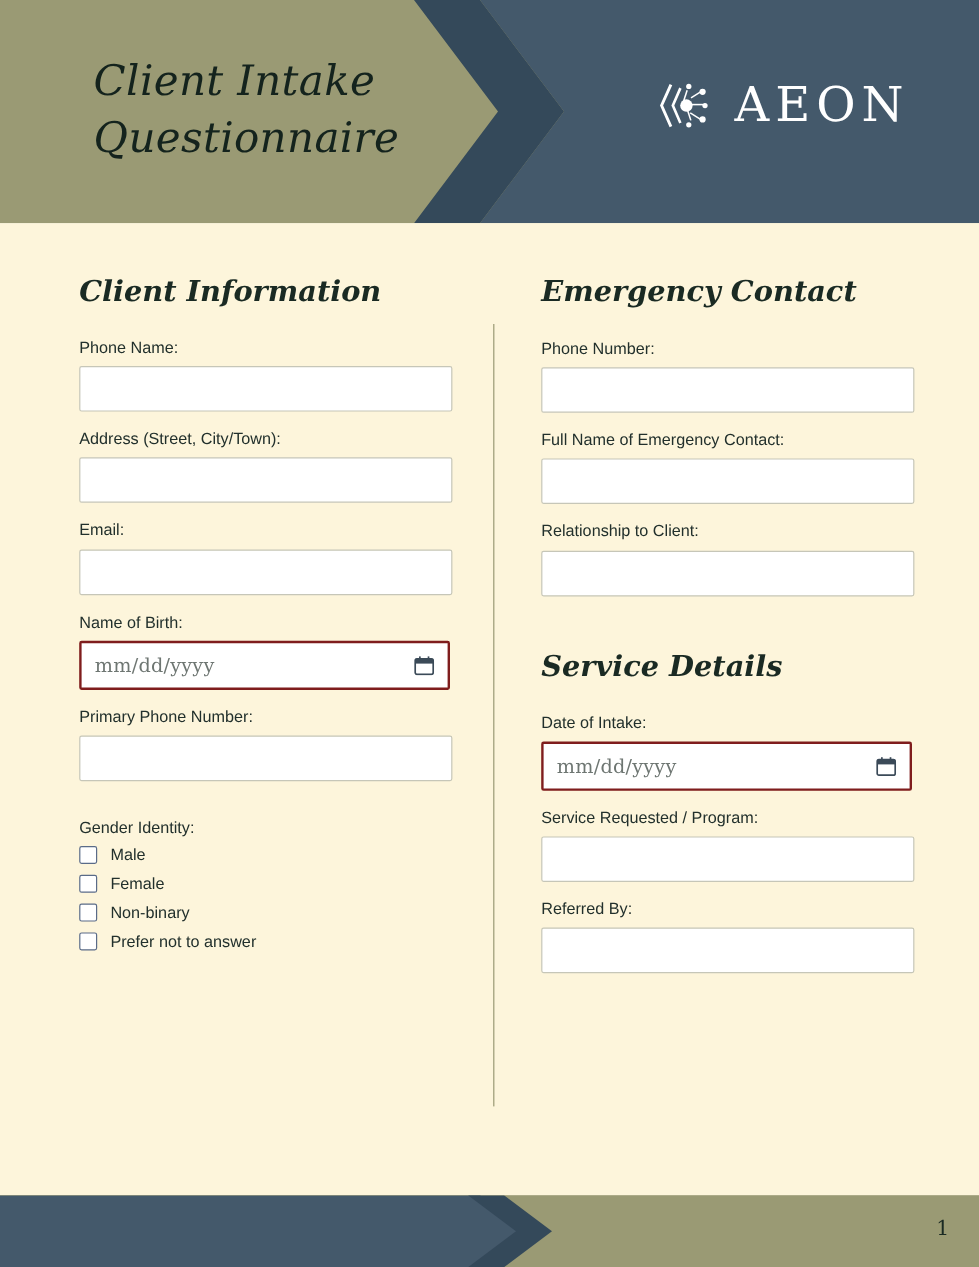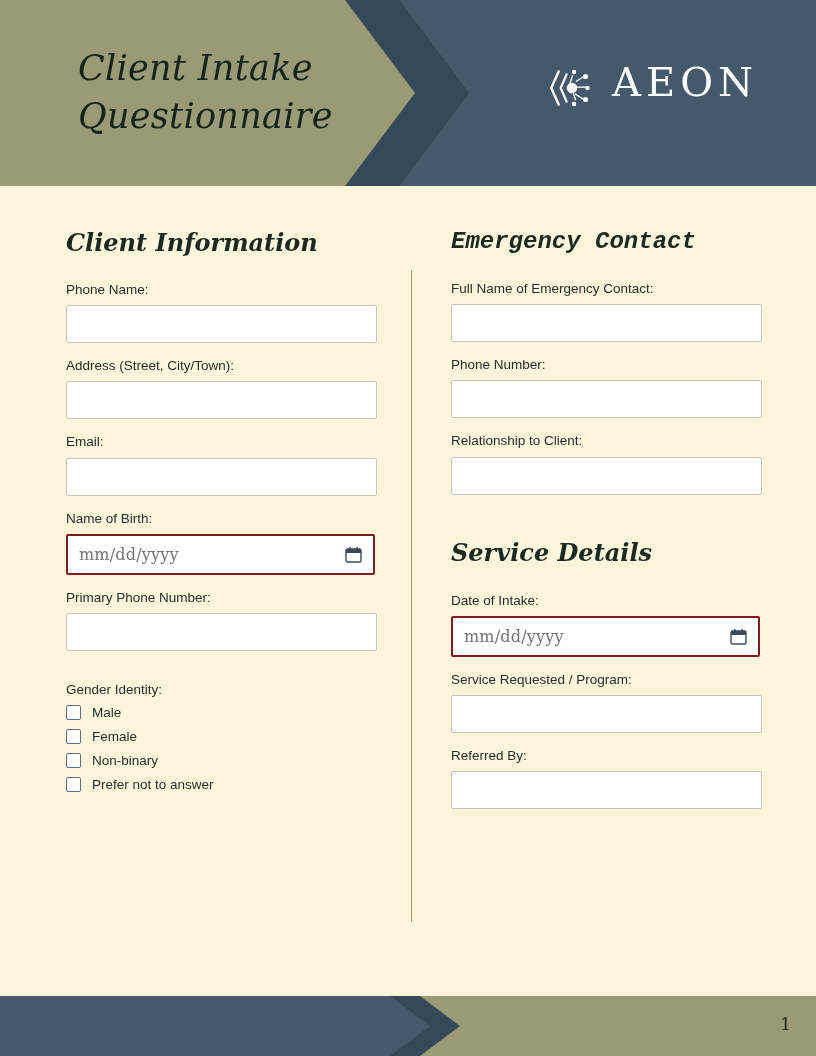--- a/index.html
+++ b/index.html
@@ -50,20 +50,21 @@
     font-size: 35px;
     line-height: 48px;
     color: #14231d;
     letter-spacing: 0.3px;
   }
   .brand {
     position: absolute;
     right: 58px;
     top: 62px;
     display: flex;
+    align-items: center;
     gap: 14px;
   }
   .brand-logo { width: 52px; height: 52px; display: block; }
   .brand-name {
     font-family: "DejaVu Serif", serif;
     font-size: 40px;
     letter-spacing: 5px;
     color: #ffffff;
     line-height: 1;
   }
@@ -293,31 +294,31 @@
         </div>
         <div class="checkbox-row">
           <span class="checkbox-box"></span>
           <span class="checkbox-label">Prefer not to answer</span>
         </div>
       </div>
     </div>
   </div>
 
   <div class="col col-right">
-    <h2 class="section-title" style="margin-top:42px;font-family:Liberation Mono, monospace;">Emergency Contact</h2>
+    <h2 class="section-title" style="margin-top:42px;">Emergency Contact</h2>
 
     <div style="height:26px;"></div>
 
     <div class="field-block">
+      <p class="field-label">Phone Number:</p>
+      <input class="field-input" type="text" placeholder="" style="">
+    </div>
+
+    <div class="field-block">
       <p class="field-label">Full Name of Emergency Contact:</p>
-      <input class="field-input" type="text" placeholder="" style="">
-    </div>
-
-    <div class="field-block">
-      <p class="field-label">Phone Number:</p>
       <input class="field-input" type="text" placeholder="" style="">
     </div>
 
     <div class="field-block">
       <p class="field-label">Relationship to Client:</p>
       <input class="field-input" type="text" placeholder="" style="">
     </div>
 
     <div style="height:28px;"></div>
 

